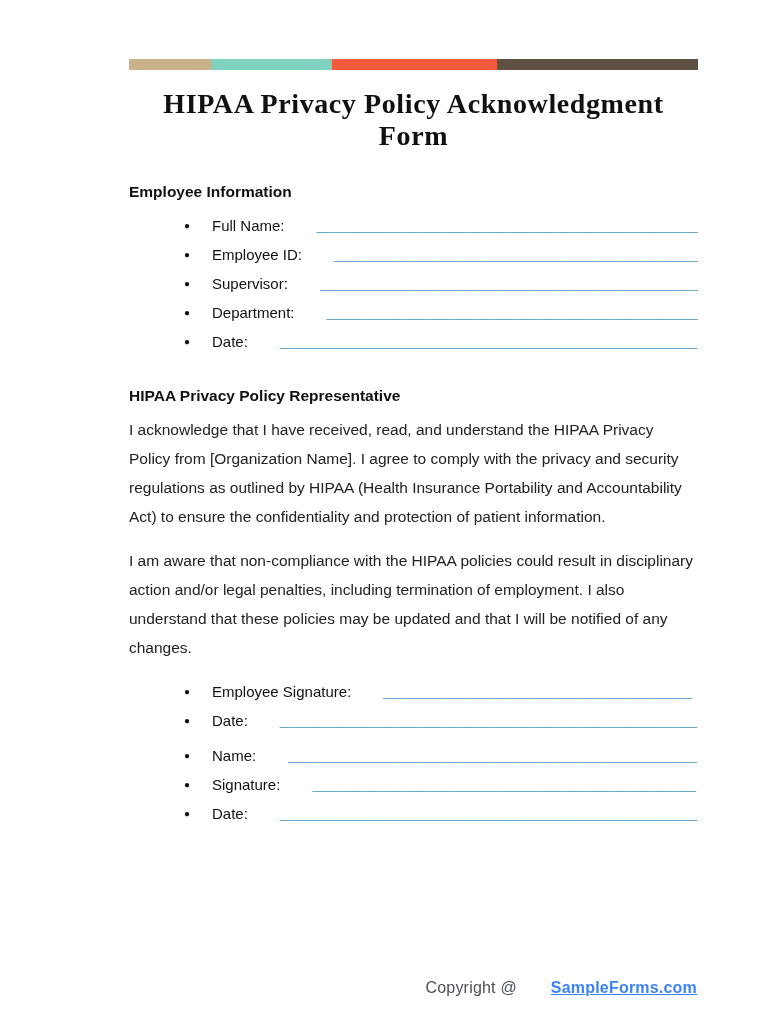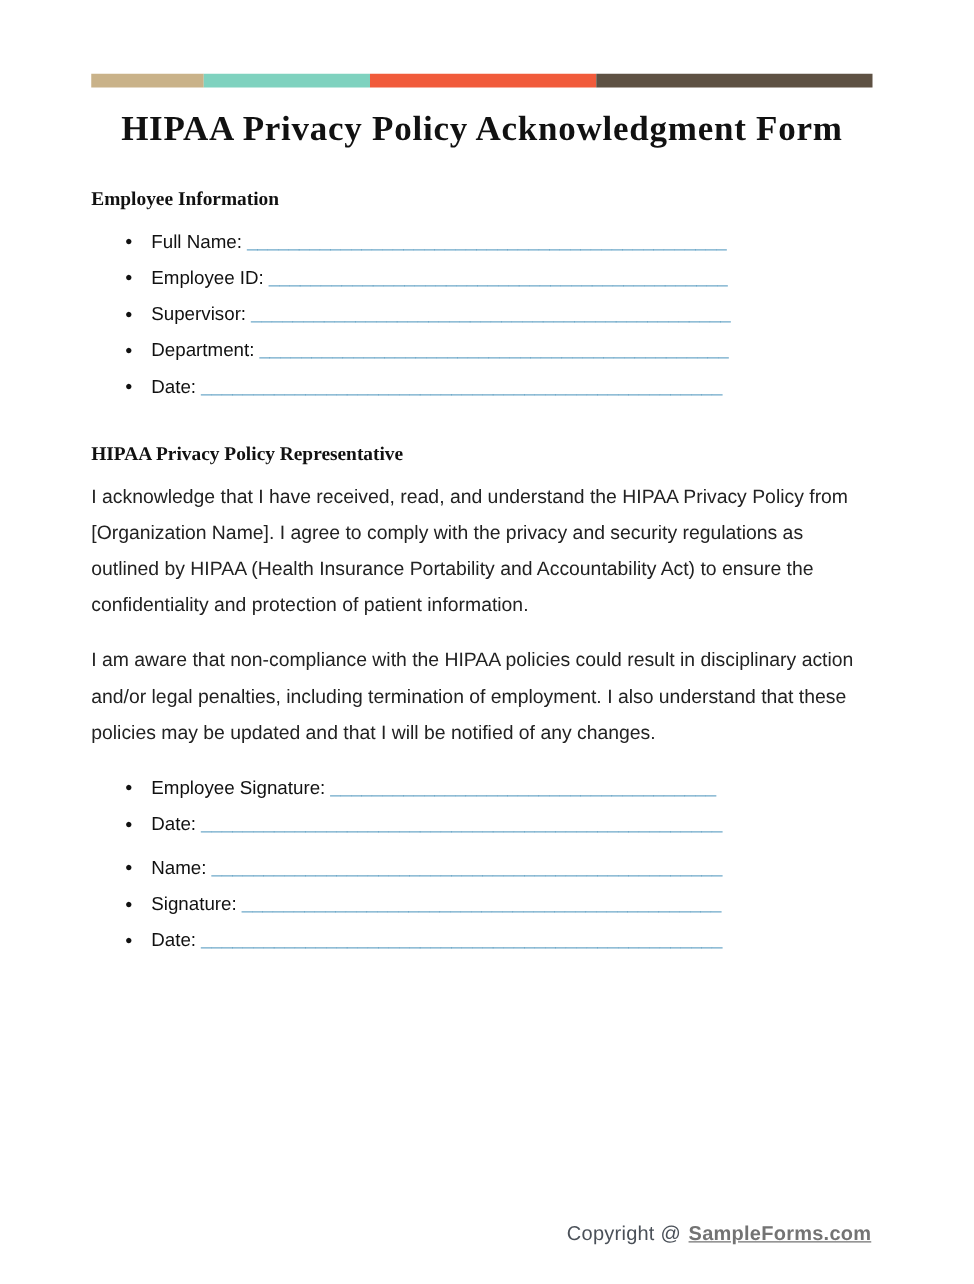--- a/index.html
+++ b/index.html
@@ -1,15 +1,15 @@
 <!DOCTYPE html>
 <html><head>
 <meta charset="utf-8">
 <style>
-  * { box-sizing: border-box; }
+  * { box-sizing: border-box; padding-left: 28px; }
   html, body { margin: 0; padding: 0; background: #ffffff; }
   .page {
     position: relative;
     width: 779px;
     height: 1027px;
     background: #ffffff;
     font-family: "Liberation Sans", sans-serif;
     color: #1f1f1f;
     overflow: hidden;
   }
@@ -30,21 +30,20 @@
     text-align: center;
     color: #111111;
     margin: 18px 0 0 0;
   }
 
   h2.section-heading {
     font-size: 15.5px;
     font-weight: 700;
     color: #111111;
     margin: 31px 0 10px 0;
-    font-family: Liberation Serif, serif;
   }
 
   p.body-text {
     font-size: 15.5px;
     line-height: 29px;
     margin: 0 0 15px 0;
     color: #222222;
   }
 
   ul.field-list {
@@ -138,15 +137,15 @@
         <span class="bullet">●</span><span class="lbl">Signature:</span><span class="line">______________________________________________</span>
       </li>
       <li>
         <span class="bullet">●</span><span class="lbl">Date:</span><span class="line">__________________________________________________</span>
       </li>
     </ul>
 
   </div>
 
   <div class="footer">
-    <span class="prefix">Copyright @</span><a class="brand" style="color: #737373;">SampleForms.com</a>
+    <span class="prefix">Copyright @</span><a class="brand" style="color: #3b82f6;">SampleForms.com</a>
   </div>
 </div>
 
 </body></html>

